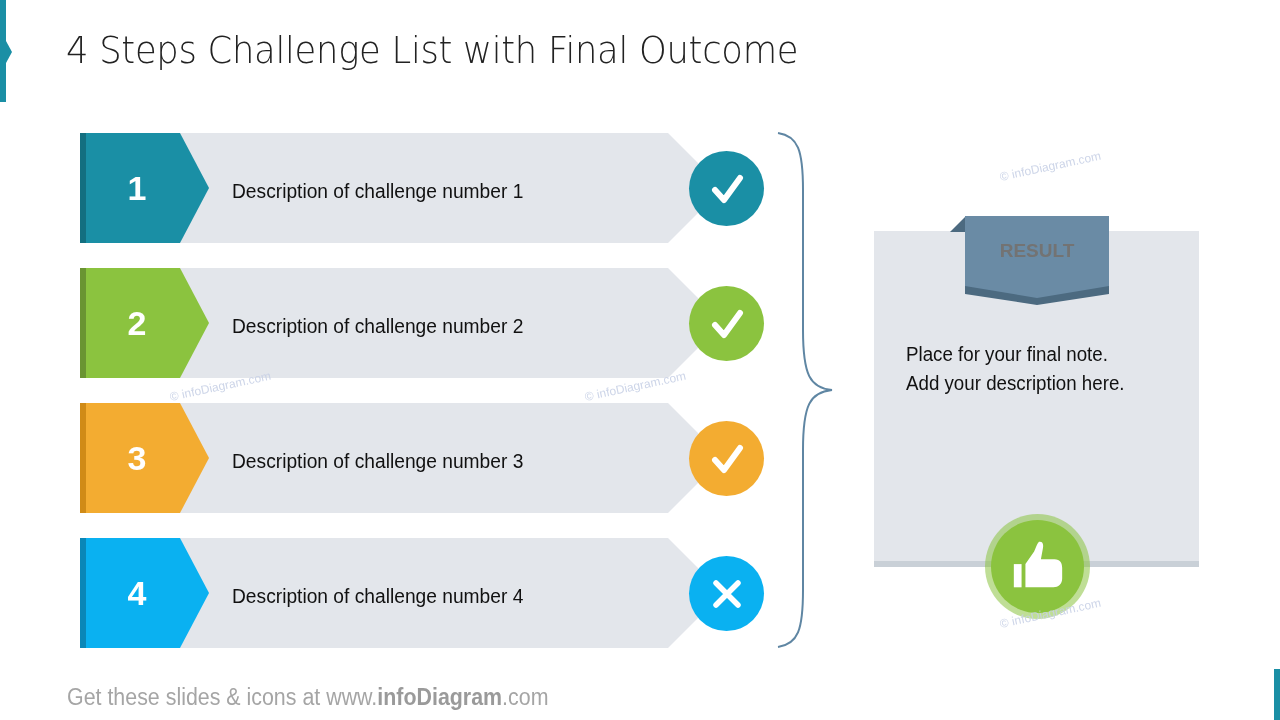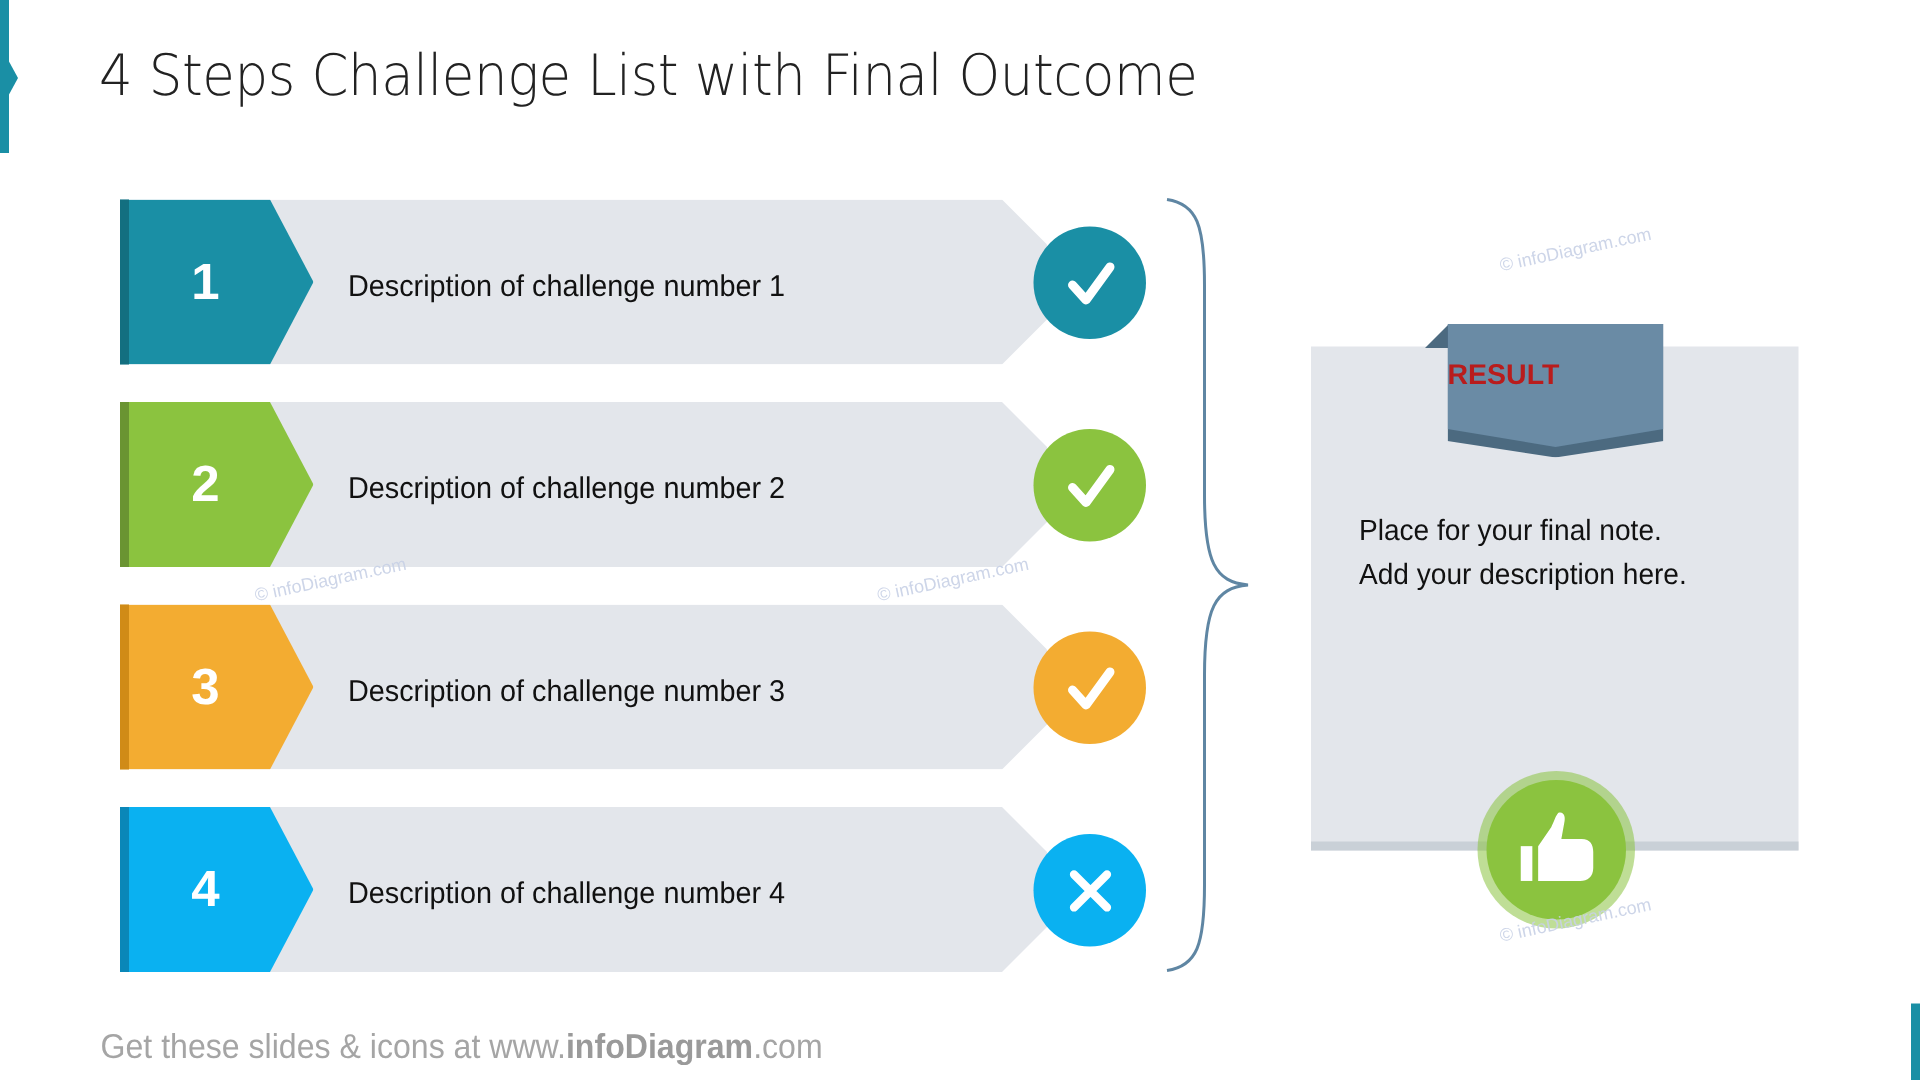--- a/index.html
+++ b/index.html
@@ -64,21 +64,21 @@
       background: #4c6a80;
       clip-path: polygon(0 0, 100% 0, 100% 78px, 50% 89px, 0 78px);
     }
     .result-ribbon-face {
       position: absolute; left: 965px; top: 216px; width: 144px; height: 82px;
       background: #6a8ba5;
       clip-path: polygon(0 0, 100% 0, 100% 70px, 50% 82px, 0 70px);
     }
     .result-label {
       position: absolute; left: 965px; top: 216px; width: 144px; height: 70px;
-      line-height: 70px; color: #b91c1c;
+      line-height: 70px; text-align: center; color: #737373;
       font-weight: bold; font-size: 19px;
     }
     .result-note {
       position: absolute; left: 906px; top: 340px; width: 290px;
       font-size: 19.5px; line-height: 29px; color: #111111;
       transform: scaleX(0.96); transform-origin: left top;
     }
     .result-icon-ring {
       position: absolute; left: 985px; top: 514px; width: 105px; height: 105px;
       border-radius: 50%; background: rgba(139,195,63,0.55);

